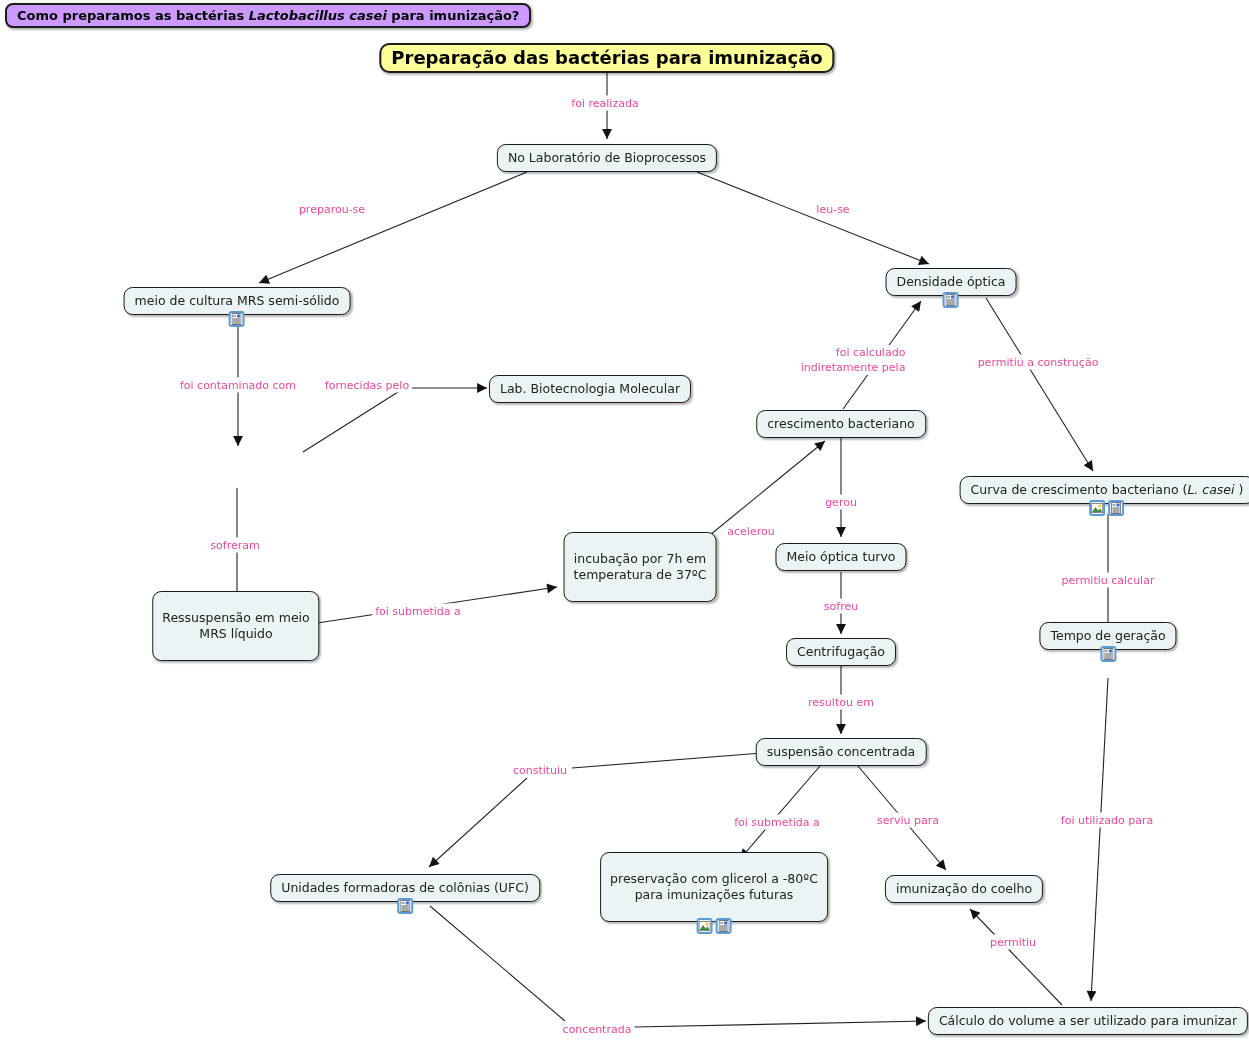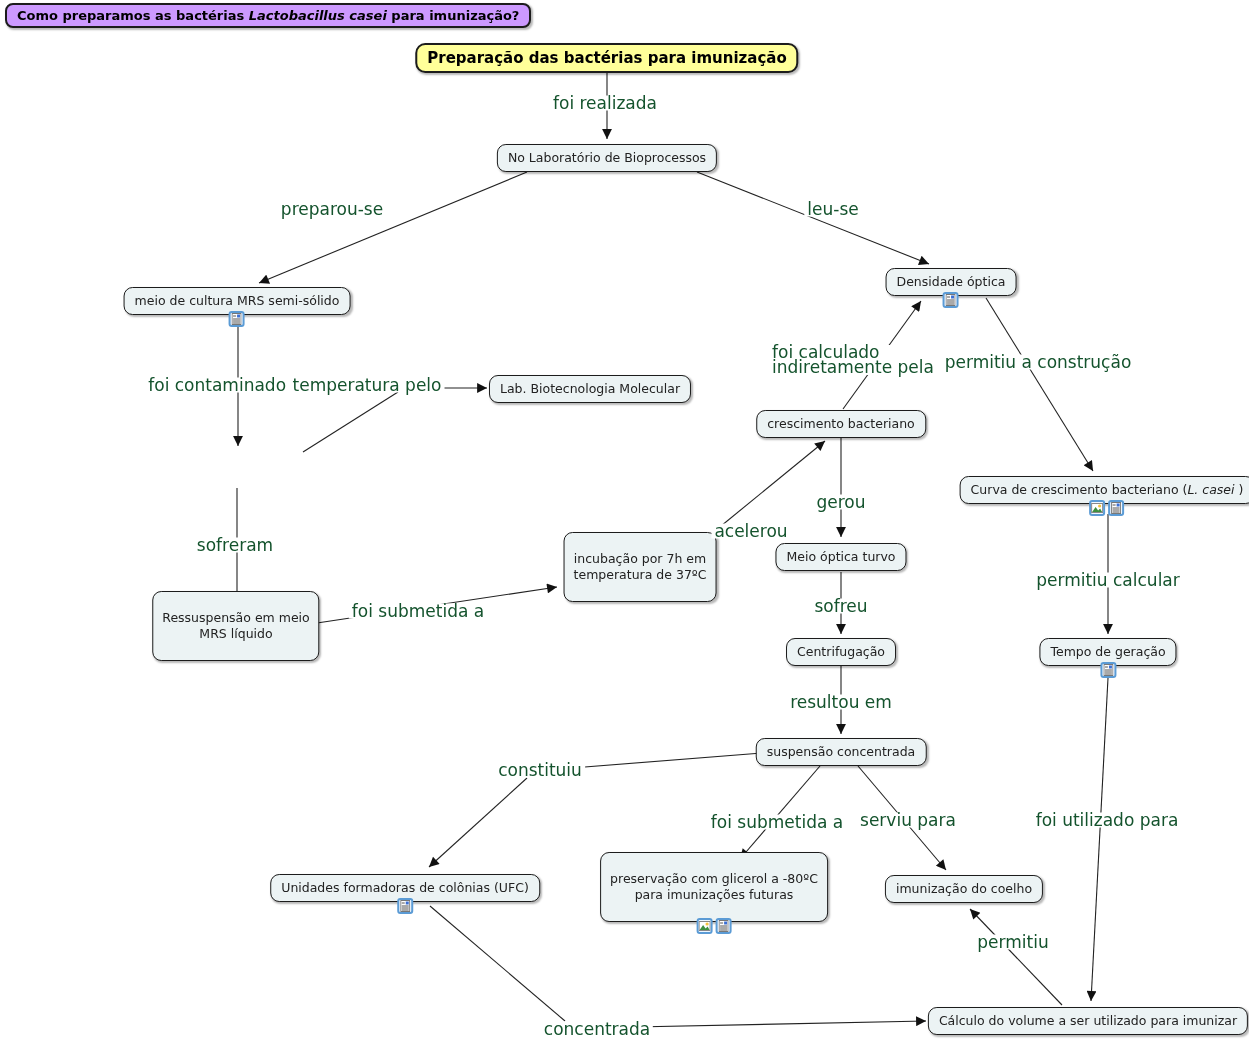--- a/index.html
+++ b/index.html
@@ -13,24 +13,24 @@
         white-space:nowrap;text-align:center;
         box-shadow:1.5px 1.5px 2px rgba(0,0,0,0.28);}
   .node.twoline{padding:18px 9px;}
   .node .species{font-style:italic;}
   .banner{position:absolute;left:5px;top:3px;background:#cc99ff;
           border:2px solid #1c1c1c;border-radius:8px;padding:3px 10px;
           font-size:13px;font-weight:bold;white-space:nowrap;color:#000;
           box-shadow:1.5px 1.5px 2px rgba(0,0,0,0.28);}
   .banner .species{font-style:italic;}
   .node.root{background:#ffff99;border:2px solid #1c1c1c;font-weight:bold;
-             font-size:15px;border-radius:10px;color:#000;}
+             font-size:18px;border-radius:10px;color:#000;}
   .edge-label{position:absolute;transform:translate(-50%,-50%);
-              background:#ffffff;padding:0 3px;font-size:17px;
-              line-height:15px;white-space:nowrap;text-align:left;color:#14532d;}
+              background:#ffffff;padding:0 3px;font-size:11px;
+              line-height:15px;white-space:nowrap;text-align:right;color:#ec4899;}
   .icons{position:absolute;top:100%;margin-top:-3px;left:50%;
          transform:translateX(-50%);display:flex;gap:3px;}
   .res-icon{width:16px;height:16px;box-sizing:border-box;background:#eef6ff;
             border:2px solid #5b9bd5;border-radius:3px;display:flex;
             align-items:center;justify-content:center;}
 </style>
 </head>
 <body>
 
 <div class="canvas">
@@ -145,21 +145,21 @@
             <rect x="5.5" y="1.5" width="3" height="3" fill="#3b6fd4"></rect>
             <line x1="1.5" y1="3" x2="4.5" y2="3" stroke="#555"></line>
             <line x1="1.5" y1="6" x2="8.5" y2="6" stroke="#555"></line>
             <line x1="1.5" y1="8" x2="8.5" y2="8" stroke="#555"></line>
             <line x1="1.5" y1="10" x2="8.5" y2="10" stroke="#555"></line>
           </svg>
       </span>
     </span>
   </div>
 
-  <div class="node" style="left:1108px;top:652px">
+  <div class="node" style="left:1108px;top:636px">
     <span>Tempo de geração</span>
     <span class="icons">
       <span class="res-icon">
         <svg width="10" height="12" viewBox="0 0 10 12">
             <rect x="0.5" y="0.5" width="9" height="11" fill="#fff" stroke="#777"></rect>
             <rect x="5.5" y="1.5" width="3" height="3" fill="#3b6fd4"></rect>
             <line x1="1.5" y1="3" x2="4.5" y2="3" stroke="#555"></line>
             <line x1="1.5" y1="6" x2="8.5" y2="6" stroke="#555"></line>
             <line x1="1.5" y1="8" x2="8.5" y2="8" stroke="#555"></line>
             <line x1="1.5" y1="10" x2="8.5" y2="10" stroke="#555"></line>
@@ -209,21 +209,21 @@
   </div>
 
   <div class="node" style="left:964px;top:889px">imunização do coelho</div>
 
   <div class="node" style="left:1088px;top:1021px">Cálculo do volume a ser utilizado para imunizar</div>
 
   <div class="edge-label" style="left:605px;top:103px">foi realizada</div>
   <div class="edge-label" style="left:332px;top:209px">preparou-se</div>
   <div class="edge-label" style="left:833px;top:209px">leu-se</div>
   <div class="edge-label" style="left:238px;top:385px">foi contaminado com</div>
-  <div class="edge-label" style="left:367px;top:385px">temperatura pelo</div>
+  <div class="edge-label" style="left:367px;top:385px">fornecidas pelo</div>
   <div class="edge-label" style="left:235px;top:545px">sofreram</div>
   <div class="edge-label" style="left:418px;top:611px">foi submetida a</div>
   <div class="edge-label" style="left:751px;top:531px">acelerou</div>
   <div class="edge-label" style="left:853px;top:360px">
     <div>foi calculado</div>
     <div>indiretamente pela</div>
   </div>
   <div class="edge-label" style="left:1038px;top:362px">permitiu a construção</div>
   <div class="edge-label" style="left:841px;top:502px">gerou</div>
   <div class="edge-label" style="left:841px;top:606px">sofreu</div>

